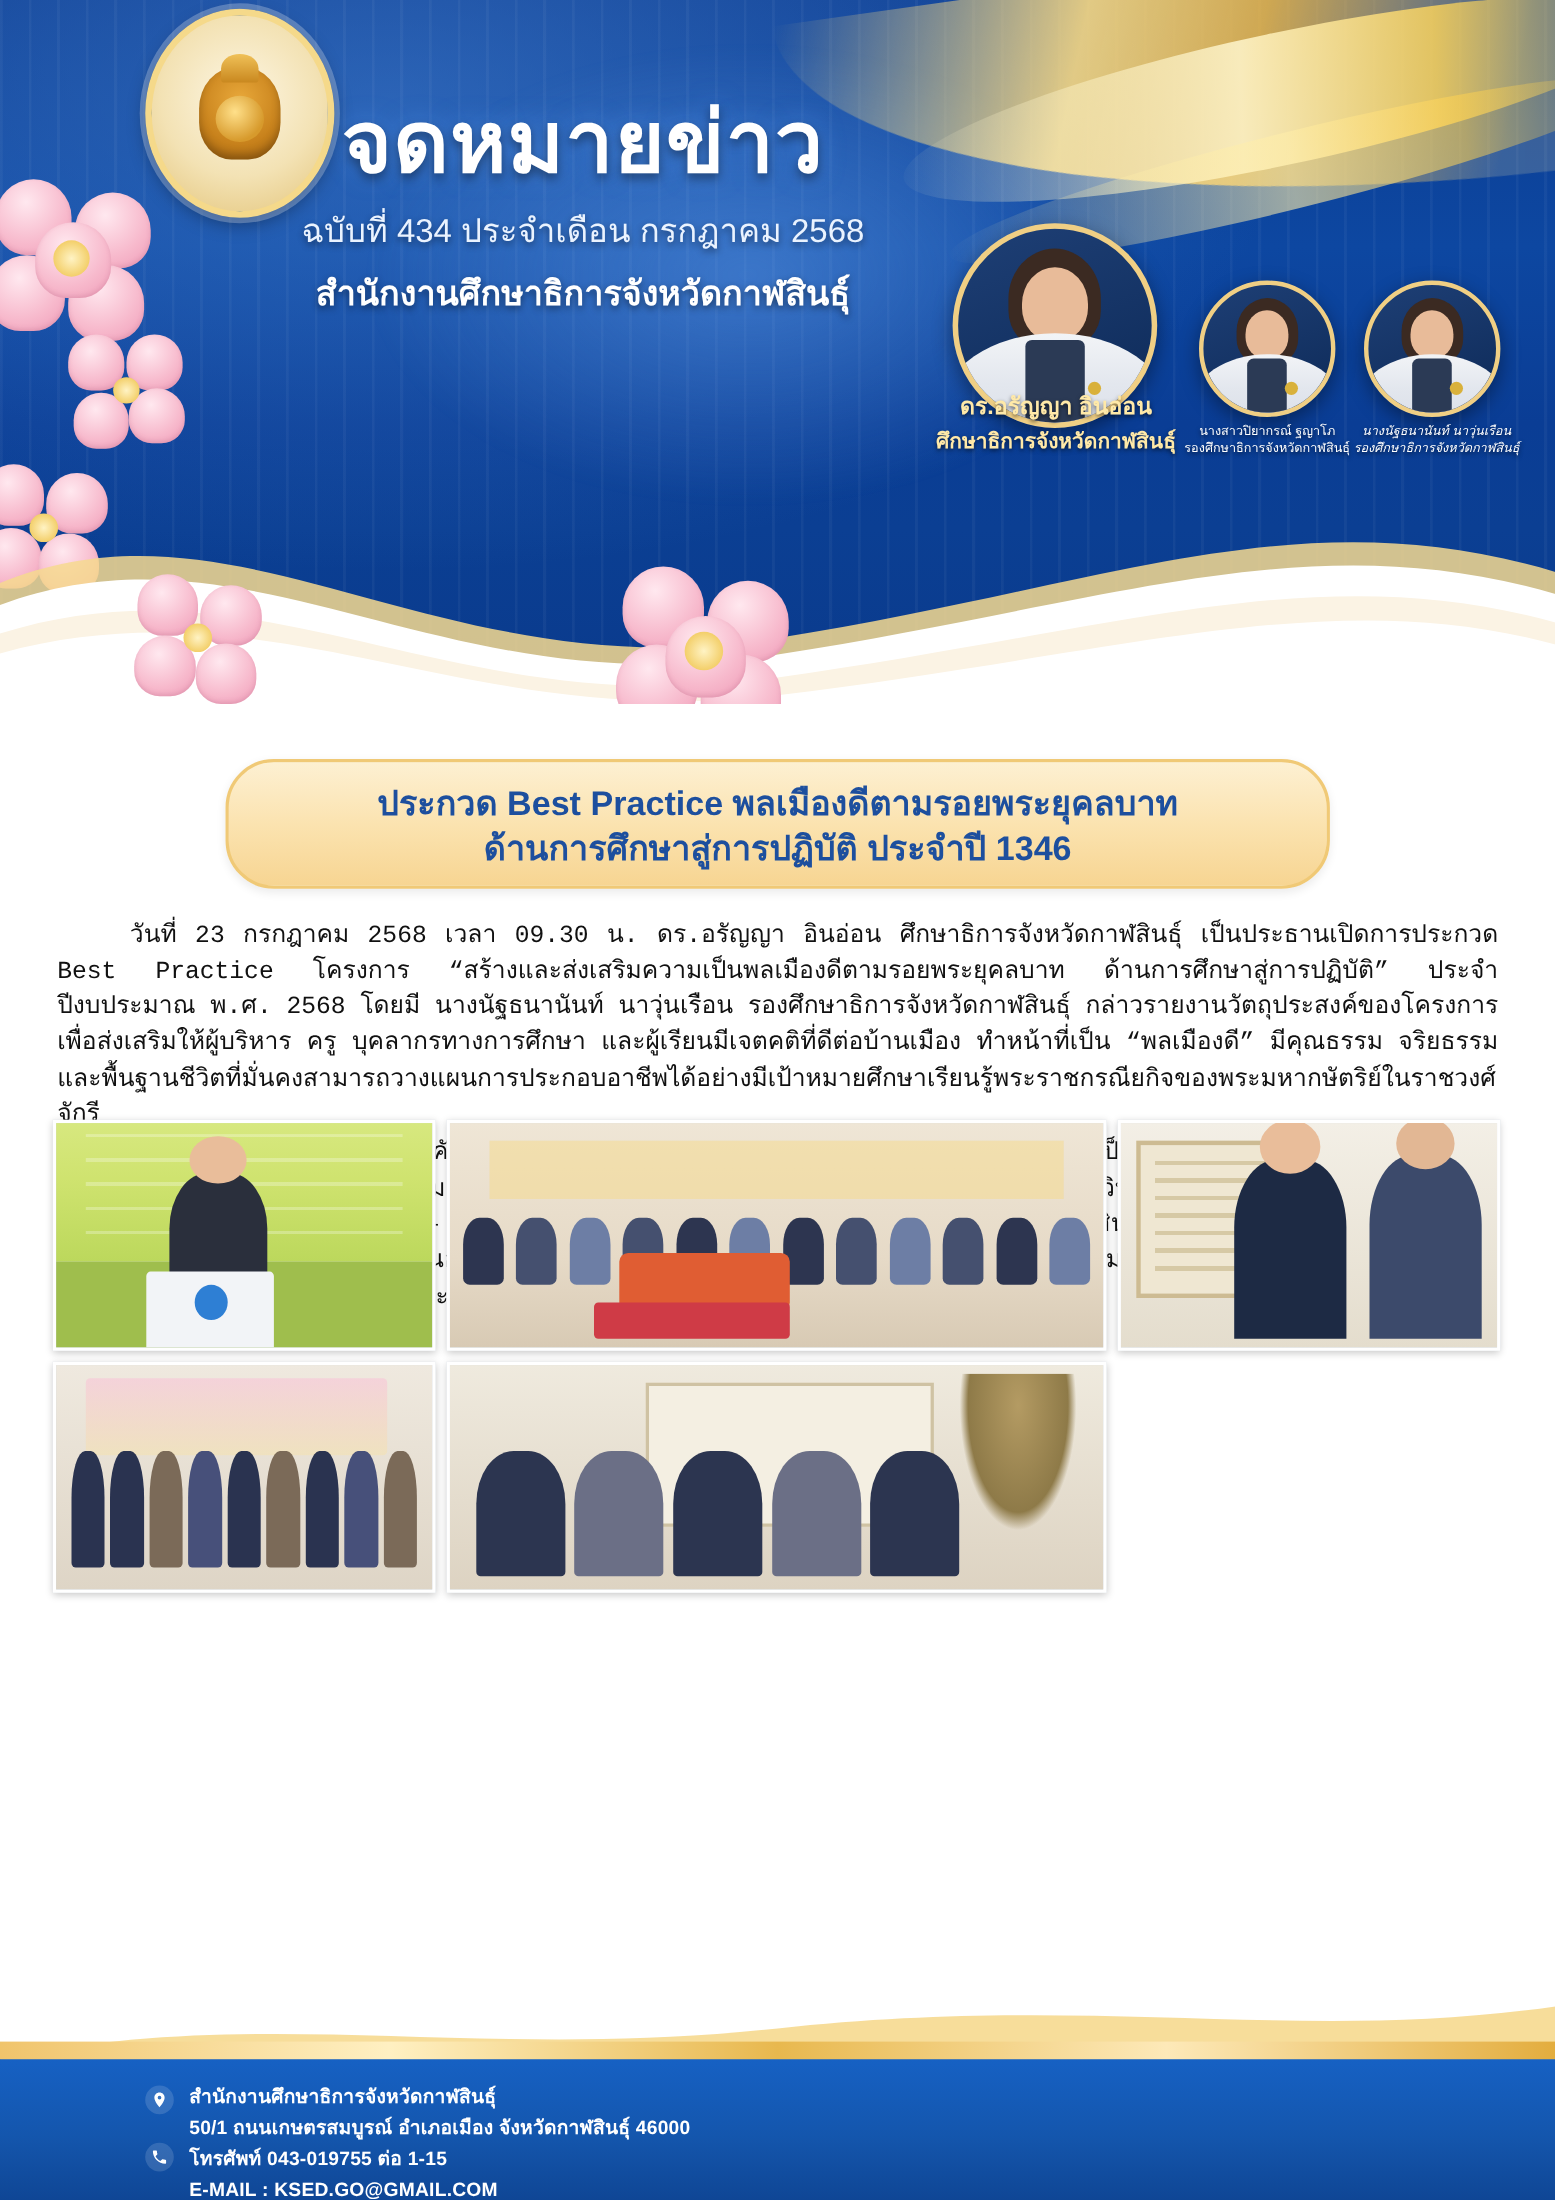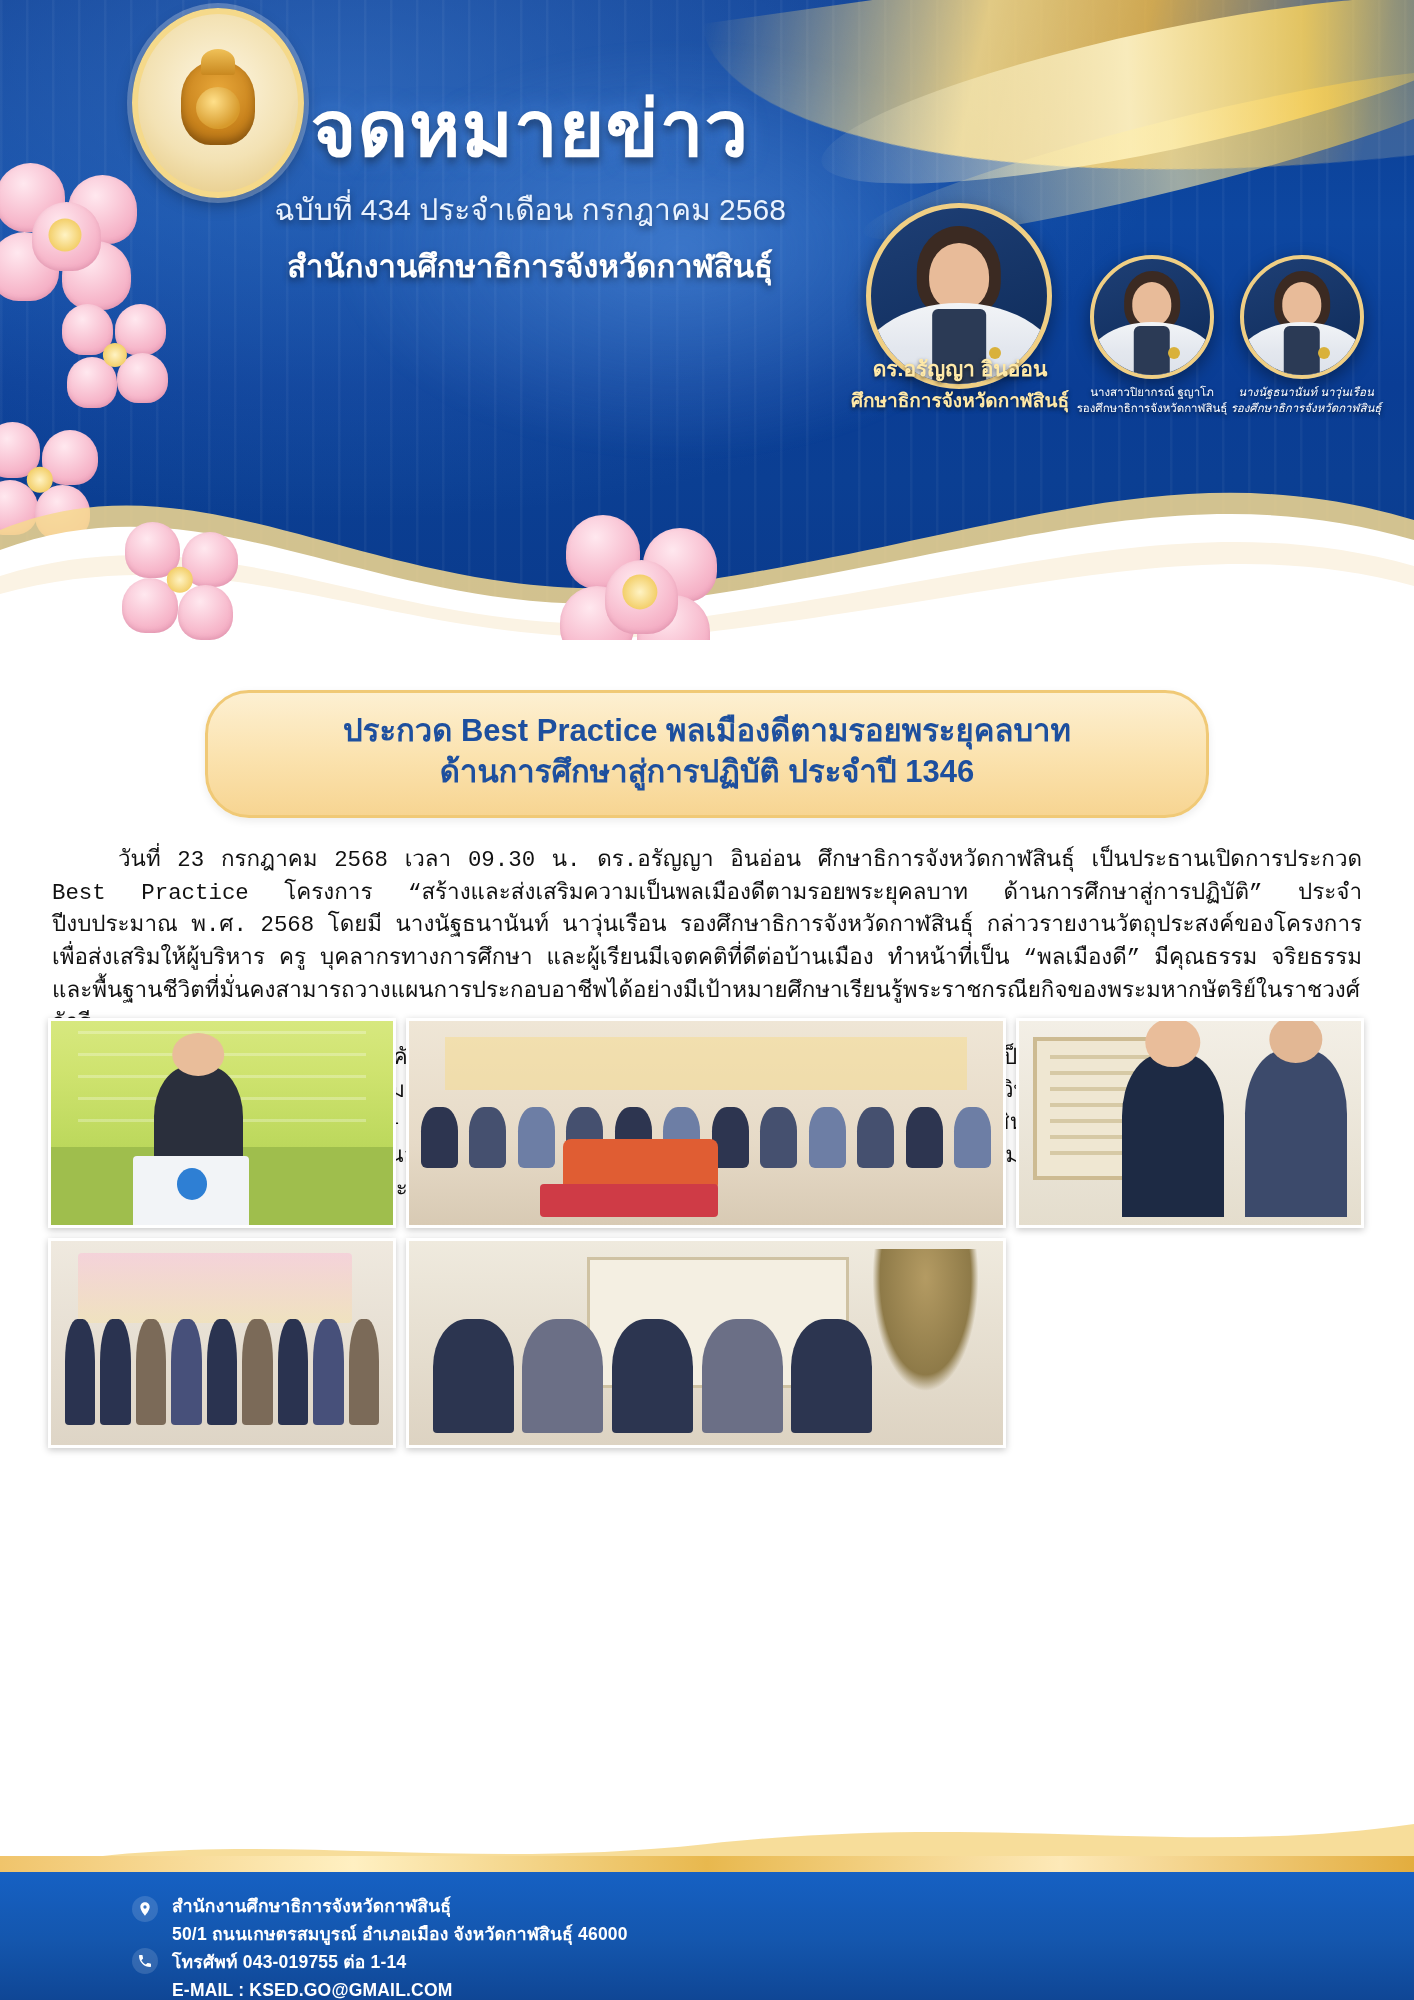--- a/index.html
+++ b/index.html
@@ -215,21 +215,21 @@
     height: 1230px;
     background: #ffffff;
   }
 
   .headline-box {
     margin: 50px auto 0;
     width: 1004px;
     background: linear-gradient(180deg, #fdf0d2 0%, #fbe3b0 50%, #f7d592 100%);
     border: 3px solid #f0c976;
     border-radius: 44px;
-    padding: 18px 30px 22px;
+    padding: 18px 30px 12px;
     text-align: center;
     box-shadow: 0 3px 9px rgba(0,0,0,0.08);
   }
   .headline-box .hl {
     color: #1d4f9e;
     font-size: 31px;
     font-weight: 700;
     line-height: 1.32;
   }
 
@@ -580,19 +580,19 @@
         </span>
         <span class="f-icon">
           <svg viewBox="0 0 24 24">
               <path d="M6.6 10.8c1.4 2.8 3.8 5.1 6.6 6.6l2.2-2.2c.3-.3.7-.4 1-.2 1.2.4 2.4.6 3.6.6.6 0 1 .4 1 1V20c0 .6-.4 1-1 1C10.6 21 3 13.4 3 4c0-.6.4-1 1-1h3.5c.6 0 1 .4 1 1 0 1.3.2 2.5.6 3.6.1.4 0 .8-.2 1l-2.3 2.2z"></path>
             </svg>
         </span>
       </div>
       <div class="f-lines">
         <div class="l">สำนักงานศึกษาธิการจังหวัดกาฬสินธุ์</div>
         <div class="l">50/1 ถนนเกษตรสมบูรณ์ อำเภอเมือง จังหวัดกาฬสินธุ์ 46000</div>
-        <div class="l">โทรศัพท์ 043-019755 ต่อ 1-14</div>
+        <div class="l">โทรศัพท์ 043-019755 ต่อ 1-15</div>
         <div class="l">E-MAIL : KSED.GO@GMAIL.COM</div>
       </div>
     </div>
   </div>
 
 </div>
 
 </body></html>

